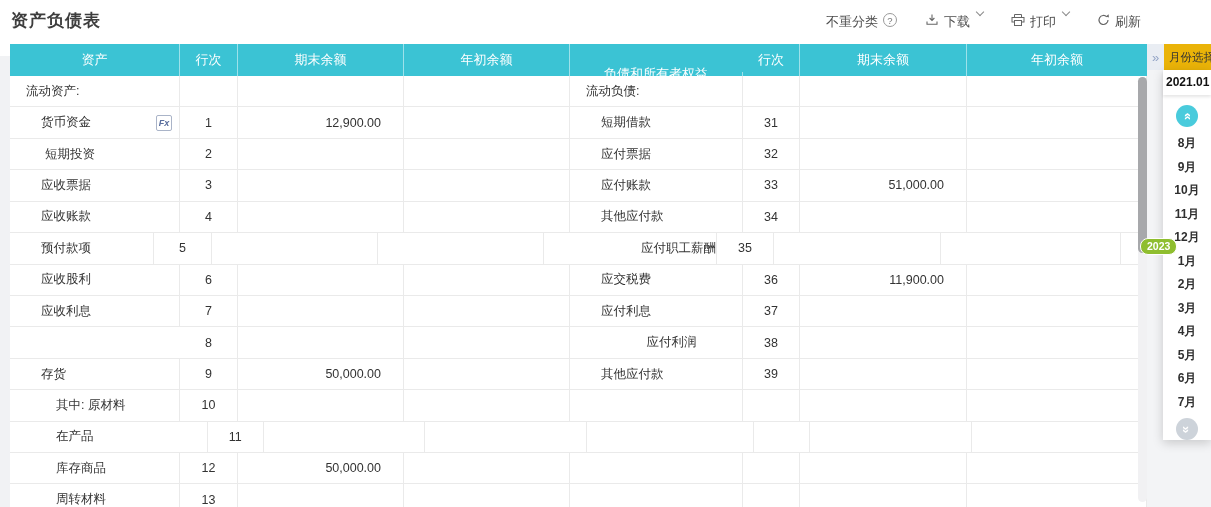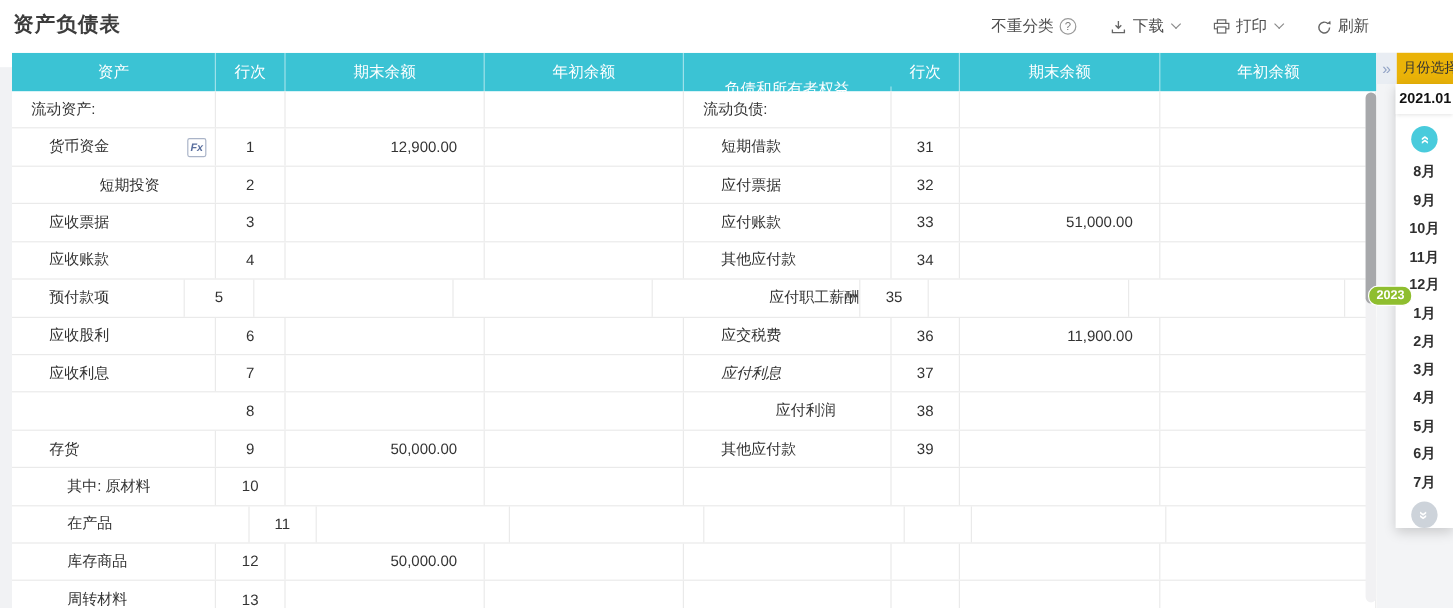--- a/index.html
+++ b/index.html
@@ -5,21 +5,21 @@
   * { margin:0; padding:0; box-sizing:border-box; }
   html,body { width:1211px; height:507px; }
   body {
     position:relative; overflow:hidden; background:#ffffff;
     font-family:"Liberation Sans","DejaVu Sans",sans-serif; color:#333;
   }
   
   .topbar { position:absolute; left:0; top:0; width:1211px; height:44px; background:#fff; }
   .title { position:absolute; left:11px; top:9px; font-size:17px; font-weight:600; color:#3d3d3d; letter-spacing:1px; }
   .toolbar { position:absolute; right:70px; top:0; height:44px; display:flex; align-items:center; gap:28px; }
-  .tbi { display:inline-flex; align-items:center; gap:5px; font-size:13px; color:#4d4d4d; cursor:pointer; white-space:nowrap; }
+  .tbi { display:inline-flex; align-items:flex-start; gap:5px; font-size:13px; color:#4d4d4d; cursor:pointer; white-space:nowrap; }
   .helpc { width:14px; height:14px; border:1px solid #9a9a9a; border-radius:50%; display:inline-flex;
            align-items:center; justify-content:center; font-size:9.5px; color:#777; }
   .chev { width:6px; height:6px; border-right:1.4px solid #8a8a8a; border-bottom:1.4px solid #8a8a8a;
           transform:rotate(45deg); margin-top:-4px; margin-left:2px; }
   
   .left-bg  { position:absolute; left:0; top:56px; width:10px; height:451px; background:#f1f2f4; }
   .right-bg { position:absolute; left:1147px; top:44px; width:64px; height:463px; background:#f3f4f6; }
   
   .card { position:absolute; left:10px; top:44px; width:1137px; height:463px; background:#fff; overflow:hidden; }
   .thead { display:flex; height:32px; background:#3bc3d4; }
@@ -134,21 +134,21 @@
         <div class="td amt" style="width: 166px;"></div>
         <div class="td name" style="width: 173px;">
           <span style="padding-left: 31px;">短期借款</span>
         </div>
         <div class="td line" style="width: 57px;">31</div>
         <div class="td amt" style="width: 167px;"></div>
         <div class="td amt" style="width: 180px;"></div>
       </div>
       <div class="tr">
         <div class="td name" style="width: 170px;">
-          <span style="padding-left: 35px; margin-left: 38px;">短期投资</span>
+          <span style="padding-left: 35px;">短期投资</span>
         </div>
         <div class="td line" style="width: 58px;">2</div>
         <div class="td amt" style="width: 166px;"></div>
         <div class="td amt" style="width: 166px;"></div>
         <div class="td name" style="width: 173px;">
           <span style="padding-left: 31px;">应付票据</span>
         </div>
         <div class="td line" style="width: 57px;">32</div>
         <div class="td amt" style="width: 167px;"></div>
         <div class="td amt" style="width: 180px;"></div>
@@ -209,21 +209,21 @@
         <div class="td amt" style="width: 167px;">11,900.00</div>
         <div class="td amt" style="width: 180px;"></div>
       </div>
       <div class="tr">
         <div class="td name" style="width: 170px;">
           <span style="padding-left: 31px;">应收利息</span>
         </div>
         <div class="td line" style="width: 58px;">7</div>
         <div class="td amt" style="width: 166px;"></div>
         <div class="td amt" style="width: 166px;"></div>
-        <div class="td name" style="width: 173px; font-style: italic;">
+        <div class="td name" style="width: 173px;">
           <span style="padding-left: 31px;">应付利息</span>
         </div>
         <div class="td line" style="width: 57px;">37</div>
         <div class="td amt" style="width: 167px;"></div>
         <div class="td amt" style="width: 180px;"></div>
       </div>
       <div class="tr">
         <div class="td name" style="width: 170px; margin-top: 36px;">
           <span style="padding-left: 31px;">其他应收款</span>
         </div>

